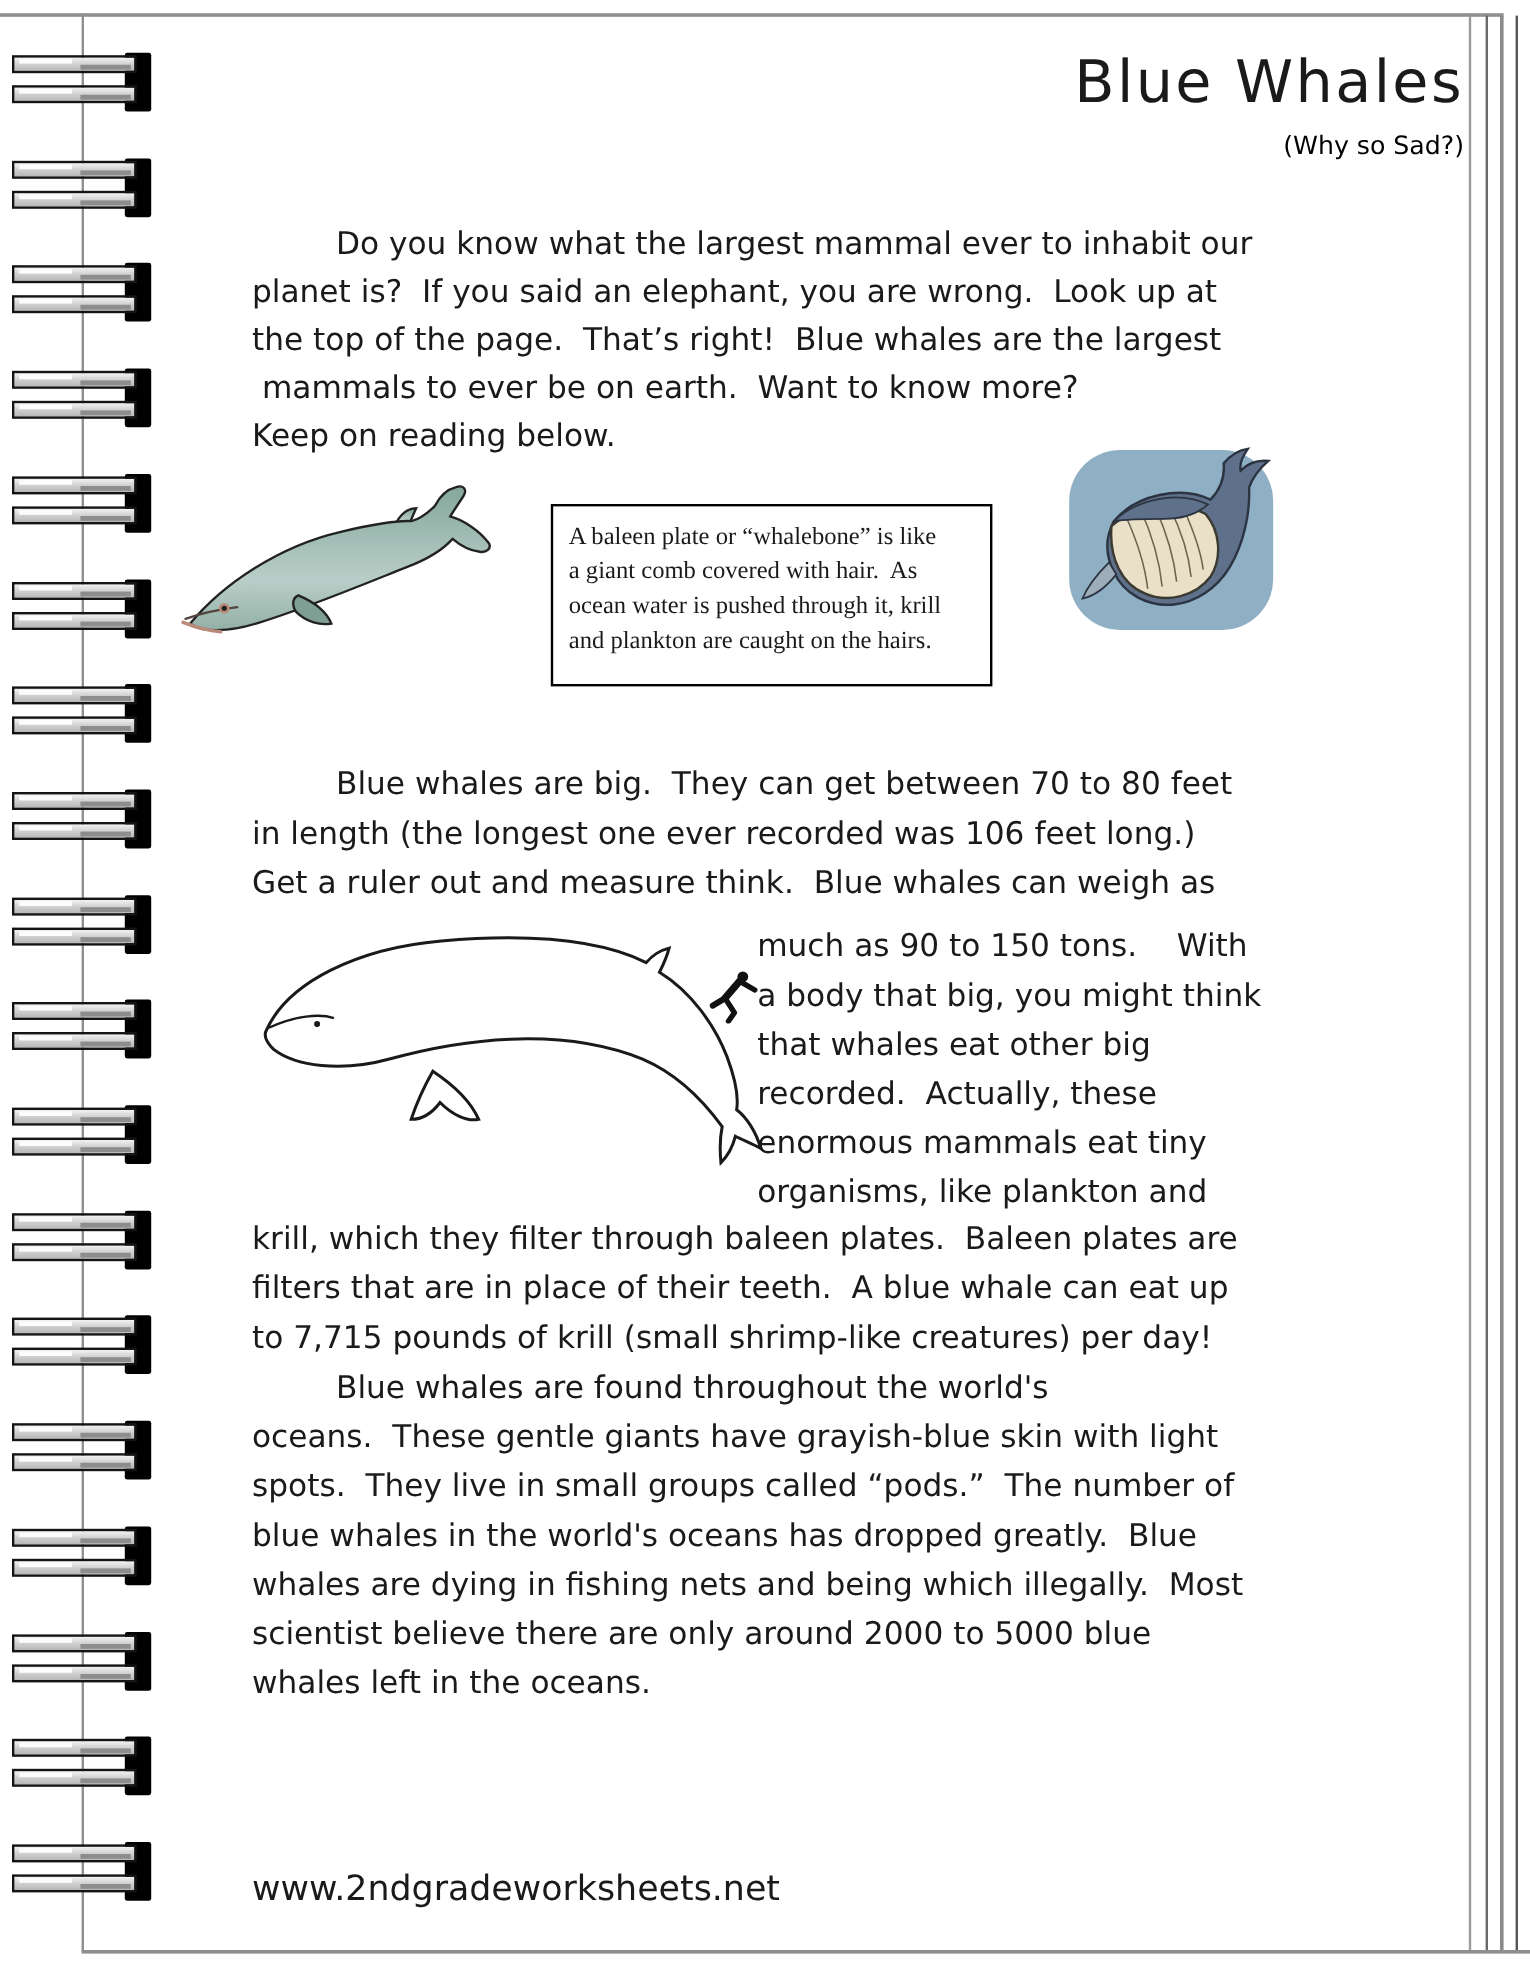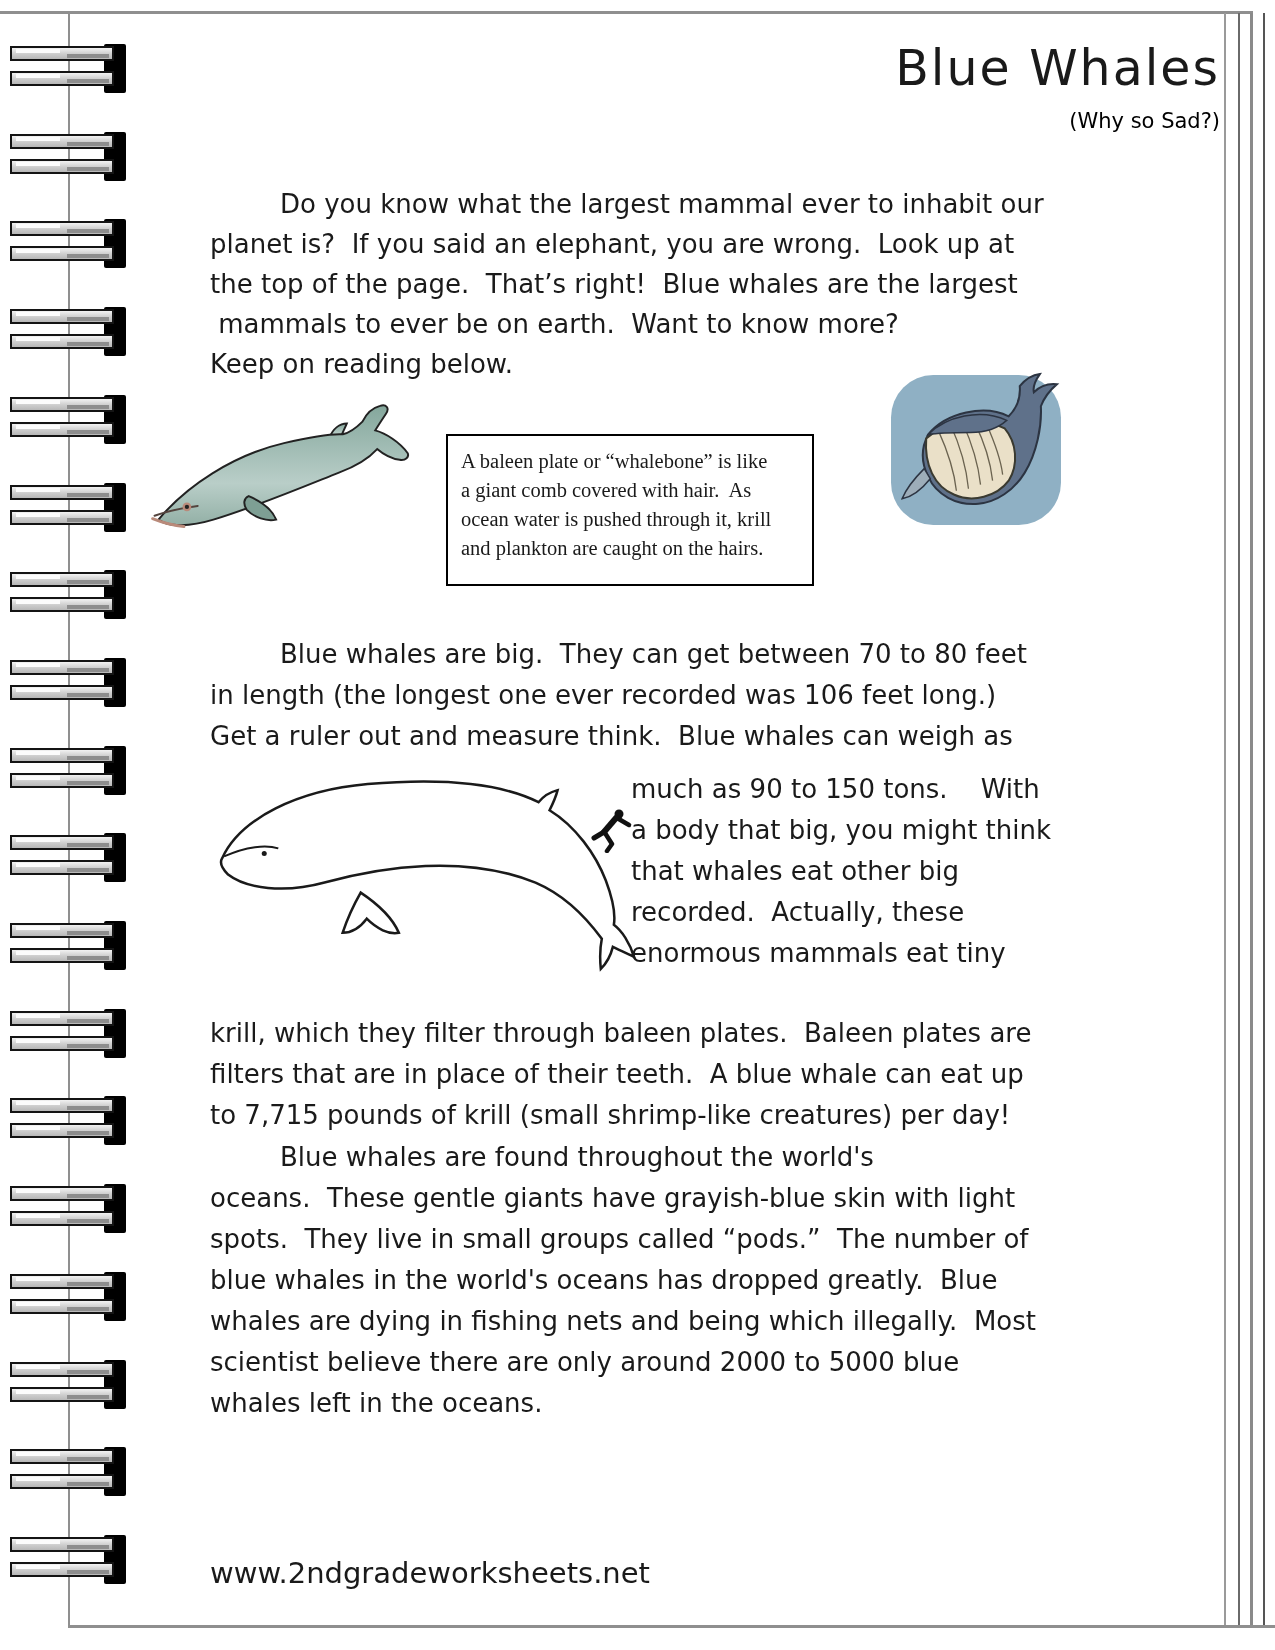--- a/index.html
+++ b/index.html
@@ -33,23 +33,23 @@
   .subtitle{font-size:21px;margin-top:12px;color:#000000;}
 
   .para{position:absolute;font-size:26px;}
   .pline{white-space:pre;}
   .p-intro{left:210px;top:184px;line-height:40px;}
   .p-size-top{left:210px;top:634px;line-height:41px;}
   .p-size-wrap{left:631px;top:769px;line-height:41px;}
   .p-size-bottom{left:210px;top:1013px;line-height:41px;}
   .p-habitat{left:210px;top:1137px;line-height:41px;}
 
-  .fact-box{position:absolute;left:446px;top:420px;width:338px;height:126px;
+  .fact-box{position:absolute;left:459px;top:420px;width:338px;height:126px;
             border:2px solid #000;padding:11px 13px;background:#fff;
-            font-family:"Liberation Serif","DejaVu Serif",serif;font-size:20.5px;line-height:29px;margin-top:14px;}
+            font-family:"Liberation Serif","DejaVu Serif",serif;font-size:20.5px;line-height:29px;}
   .fact-box .pline{white-space:pre;}
 
   .illu{position:absolute;}
   .illu-left-whale{left:143px;top:400px;width:282px;height:152px;}
   .illu-right-whale{left:888px;top:372px;width:176px;height:156px;}
   .illu-outline-whale{left:212px;top:766px;width:432px;height:206px;}
   .illu-diver{left:589px;top:805px;width:44px;height:48px;}
 
   .footer{position:absolute;left:210px;top:1556px;width:700px;text-align:left;font-size:29px;}
 </style>
@@ -332,20 +332,21 @@
     <path d="M15,27 L5,33" stroke="#111" stroke-width="5" stroke-linecap="round"></path>
     <path d="M16,28 L23,39 L18,46" fill="none" stroke="#111" stroke-width="4.5" stroke-linecap="round" stroke-linejoin="round"></path>
   </svg>
 
   <div class="para p-size-wrap">
       <div class="pline">much as 90 to 150 tons.    With</div>
       <div class="pline">a body that big, you might think</div>
       <div class="pline">that whales eat other big</div>
       <div class="pline">recorded.  Actually, these</div>
       <div class="pline">enormous mammals eat tiny</div>
+      <div class="pline">organisms, like plankton and</div>
     </div>
   <div class="para p-size-bottom">
       <div class="pline">krill, which they filter through baleen plates.  Baleen plates are</div>
       <div class="pline">filters that are in place of their teeth.  A blue whale can eat up</div>
       <div class="pline">to 7,715 pounds of krill (small shrimp-like creatures) per day!</div>
     </div>
 
   <div class="para p-habitat">
       <div class="pline" style="padding-left: 70px;">Blue whales are found throughout the world's</div>
       <div class="pline">oceans.  These gentle giants have grayish-blue skin with light</div>

